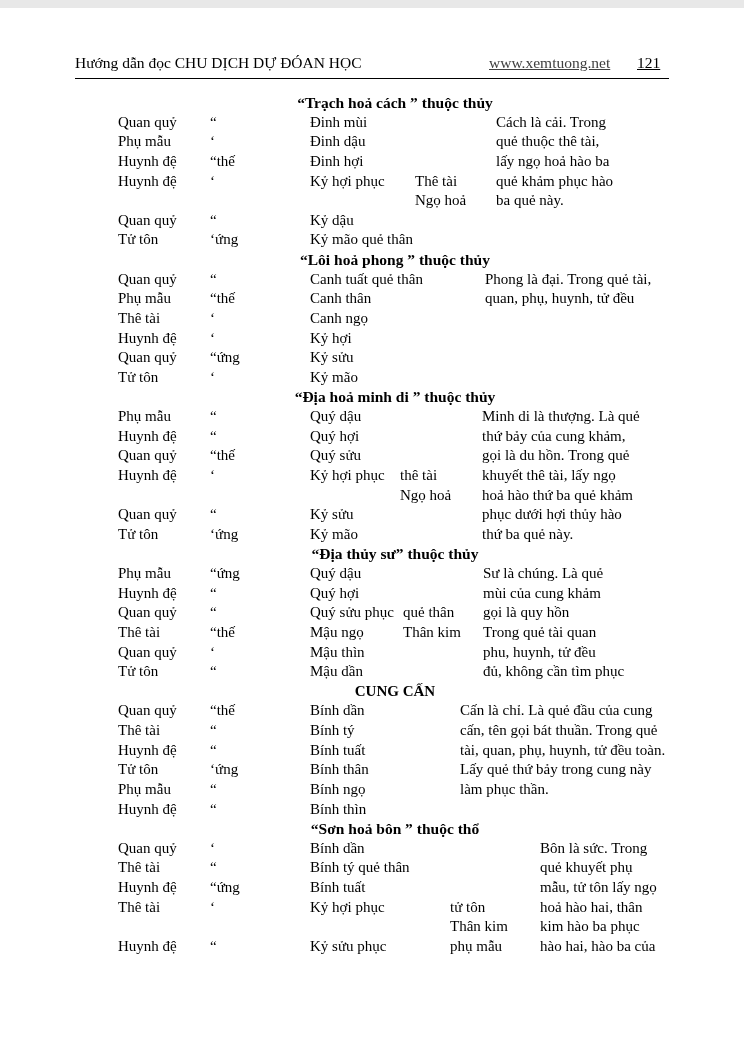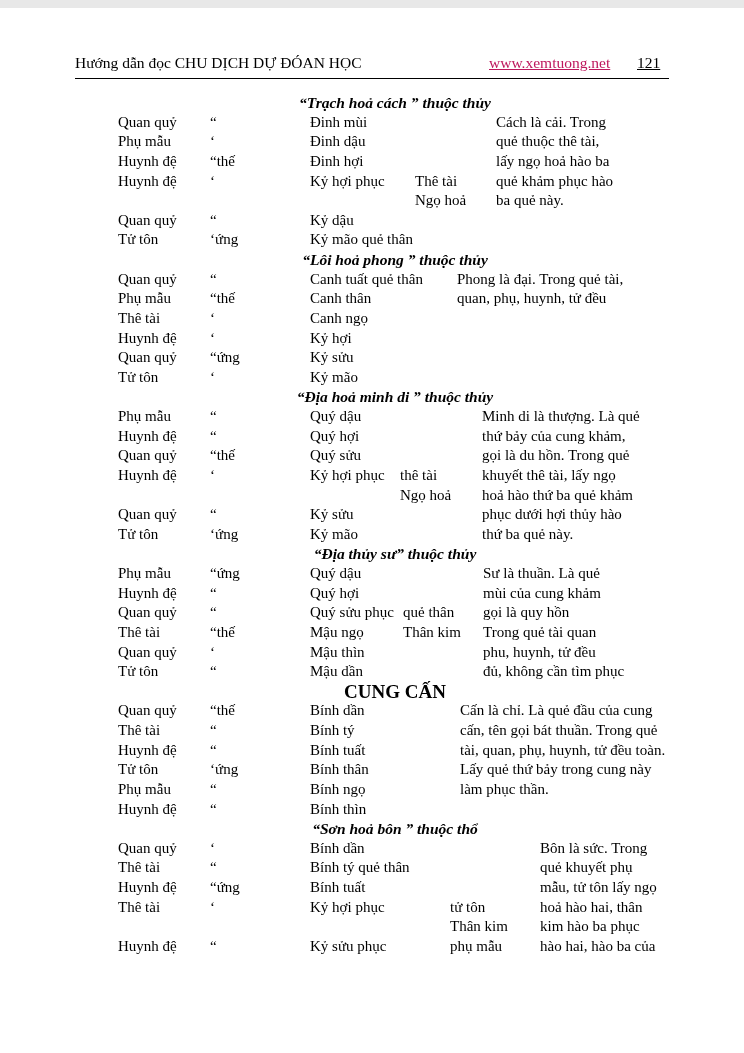--- a/index.html
+++ b/index.html
@@ -15,46 +15,46 @@
   
   .header-title   { position:absolute; left:75px;  top:46px; font-size:15.5px; white-space:nowrap; }
   .header-link    { position:absolute; left:489px; top:46px; font-size:15.5px; text-decoration:underline; white-space:nowrap; cursor:pointer; }
   .page-number    { position:absolute; left:637px; top:46px; font-size:15.5px;text-decoration:underline; }
   .header-rule    { position:absolute; left:75px;  top:70px; width:594px; border-top:1.6px solid #000; }
   
   .content { position:absolute; left:0; top:85px; width:744px; }
   .line    { position:relative; height:19.64px; line-height:19.64px; }
   .sec-title {
     margin-left:118px; width:554px; text-align:center;
-    font-weight:bold; font-style:italic; font-size:15.5px;
+    font-weight:bold; font-size:15.5px;
     white-space:nowrap;
   }
   .group-header {
     margin-left:118px; width:554px; text-align:center;
-    font-weight:bold; font-size:19px; white-space:nowrap;
+    font-weight:bold; font-size:15px; white-space:nowrap;
   }
   .c  { position:absolute; top:0; font-size:15px; white-space:nowrap; }
   .c1 { left:118px; }
   .c2 { left:210px; }
   .c3 { left:310px; }
   .c4 { left:405px; }
   .c5 { left:485px; }
   .s0 .c4 { left:415px; } .s0 .c5 { left:496px; }
-  .s1 .c5 { left:457px; }
+  .s1 .c5 { left:485px; }
   .s2 .c4 { left:400px; } .s2 .c5 { left:482px; }
   .s3 .c4 { left:403px; } .s3 .c5 { left:483px; }
   .s4 .c5 { left:460px; }
   .s5 .c4 { left:450px; } .s5 .c5 { left:540px; }
 </style>
 </head>
 <body>
 
 <div class="page">
   <div class="header-title">Hướng dẫn đọc CHU DỊCH DỰ ĐÓAN HỌC</div>
-  <div class="header-link" style="color: #be185d;">www.xemtuong.net</div>
+  <div class="header-link" style="color: #404040;">www.xemtuong.net</div>
   <div class="page-number">121</div>
   <div class="header-rule"></div>
   <div class="content">
       <div class="section s0">
         <div class="line sec-title">“Trạch hoả cách ” thuộc thủy</div>
         <div class="line row">
           <span class="c c1">Quan quỷ</span>
           <span class="c c2">“</span>
           <span class="c c3">Đinh mùi</span>
           <span class="c c5">Cách là cải. Trong</span>
@@ -171,21 +171,21 @@
           <span class="c c3">Kỷ mão</span>
           <span class="c c5">thứ ba quẻ này.</span>
         </div>
       </div>
       <div class="section s3">
         <div class="line sec-title">“Địa thủy sư” thuộc thủy</div>
         <div class="line row">
           <span class="c c1">Phụ mẫu</span>
           <span class="c c2">“ứng</span>
           <span class="c c3">Quý dậu</span>
-          <span class="c c5">Sư là thuần. Là quẻ</span>
+          <span class="c c5">Sư là chúng. Là quẻ</span>
         </div>
         <div class="line row">
           <span class="c c1">Huynh đệ</span>
           <span class="c c2">“</span>
           <span class="c c3">Quý hợi</span>
           <span class="c c5">mùi của cung khảm</span>
         </div>
         <div class="line row">
           <span class="c c1">Quan quỷ</span>
           <span class="c c2">“</span>

